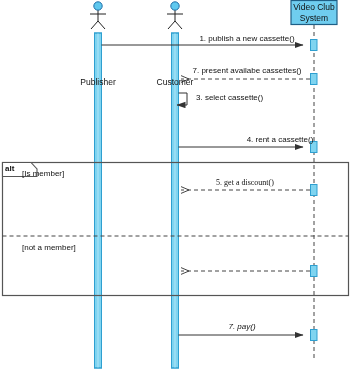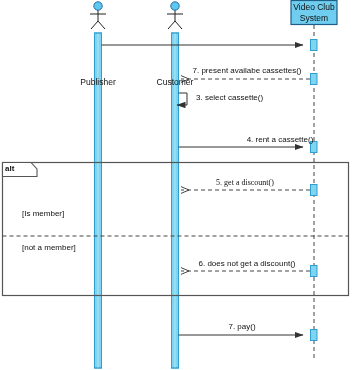--- a/index.html
+++ b/index.html
@@ -142,32 +142,32 @@
 
   <div class="lbl lbl-center actor-name" style="left:98px; top:29px;">Publisher</div>
 
   <div class="lbl lbl-center actor-name" style="left:175px; top:29px;">Customer</div>
 
   <div class="sys-name" style="left:291px; top:2px; width:46px;">
     <div>Video Club</div>
     <div>System</div>
   </div>
 
+  <div class="lbl lbl-center msg-lbl" style="left:247px; top:34px;">1. publish a new cassette()</div>
 
   <div class="lbl lbl-center msg-lbl" style="left:247px; top:66px;">7. present availabe cassettes()</div>
 
   <div class="lbl msg-lbl" style="left:196px; top:93px;">3. select cassette()</div>
 
   <div class="lbl lbl-center msg-lbl" style="left:240px; top:135px;margin-left:40px;">4. rent a cassette()</div>
 
   <div class="lbl lbl-center msg-lbl" style="left:245px; top:178px;font-family:Liberation Serif, serif;">5. get a discount()</div>
 
-  <div class="lbl lbl-center msg-lbl" style="left:247px; top:259px;">6. does not get a discount()</div>
 
-  <div class="lbl lbl-center msg-lbl" style="left:242px; top:322px;">7. pay()</div>
+  <div class="lbl lbl-center msg-lbl" style="left:242px; top:322px;font-style:italic;">7. pay()</div>
 
   <div class="lbl frag-op" style="left:5px; top:164px;">alt</div>
 
-  <div class="lbl guard" style="left:22px; top:169px;margin-top:40px;">[Is member]</div>
+  <div class="lbl guard" style="left:22px; top:169px;">[Is member]</div>
 
   <div class="lbl guard" style="left:22px; top:243px;">[not a member]</div>
 
 </div>
 
 </body></html>

